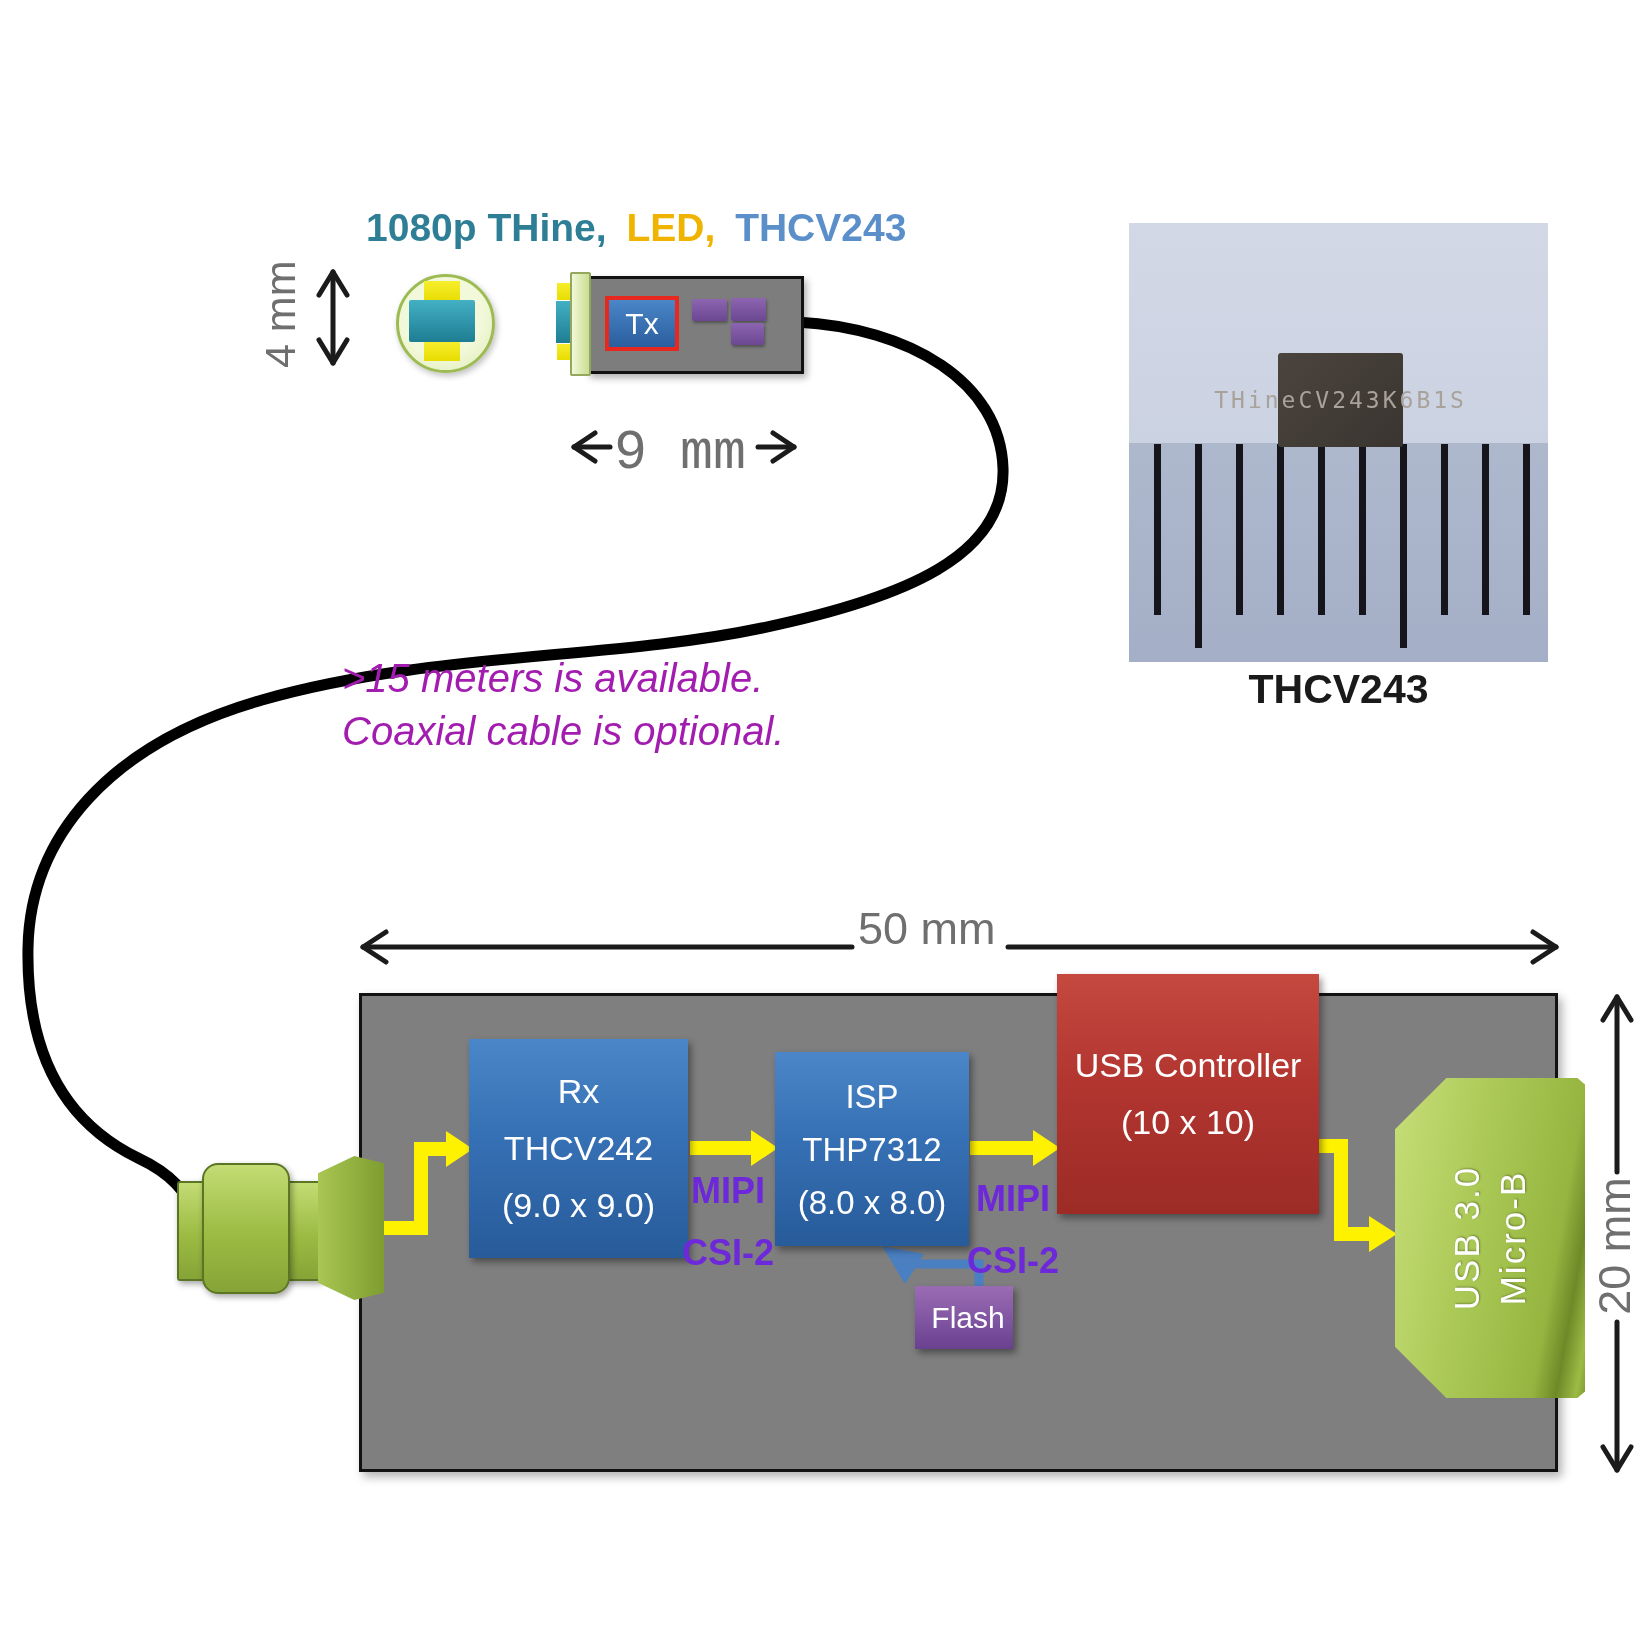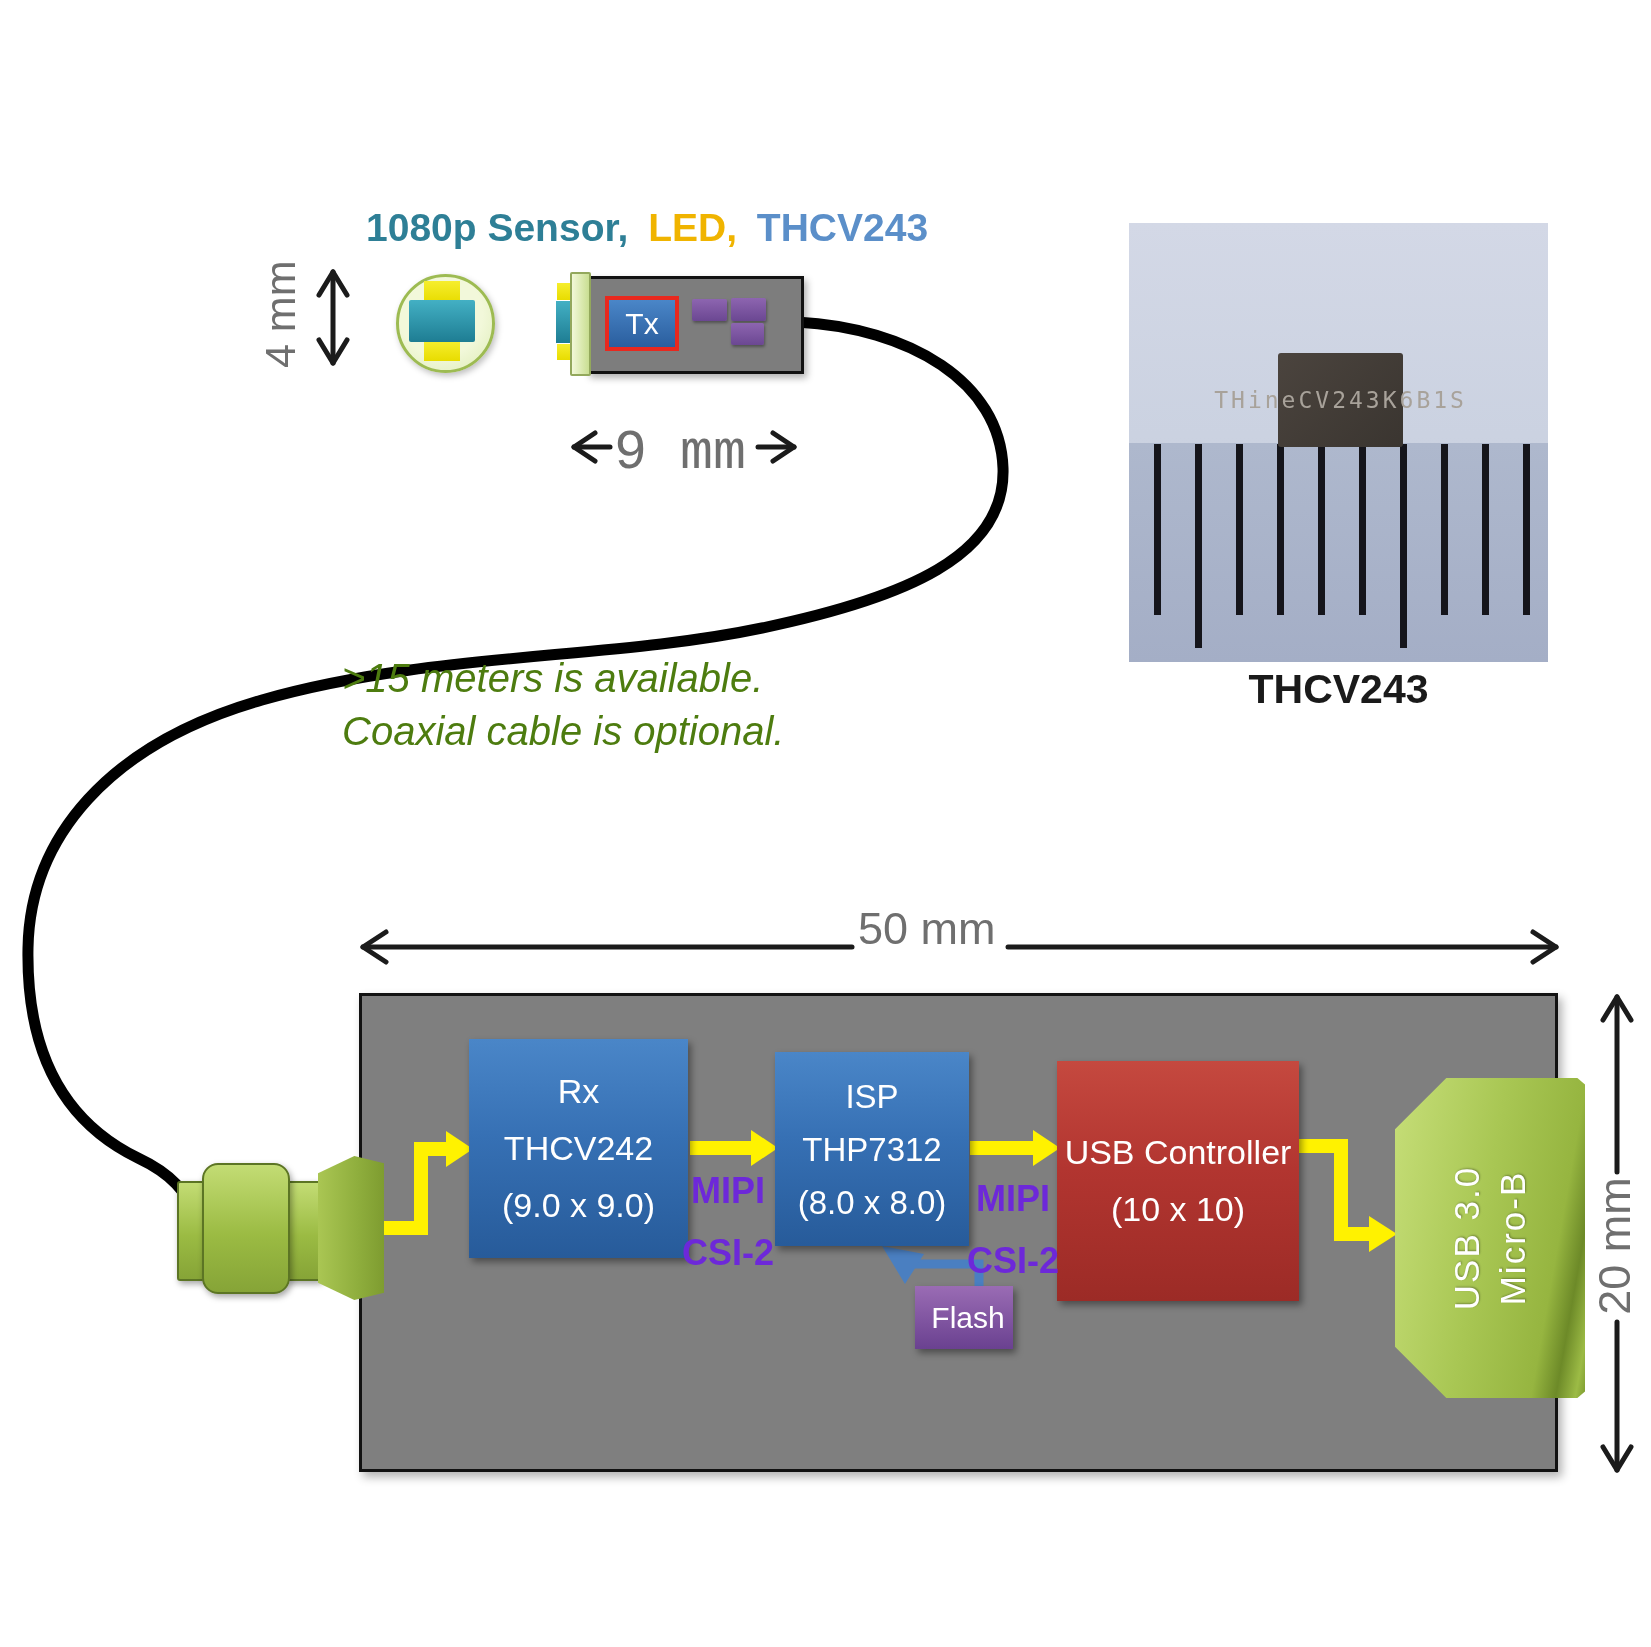--- a/index.html
+++ b/index.html
@@ -38,21 +38,21 @@
       background:linear-gradient(180deg,#43B0C4,#1E7D93);}
   .tx-box{left:605px;top:296px;width:74px;height:55px;z-index:11;box-sizing:border-box;
       background:linear-gradient(180deg,#4A86C8,#2A5E9E);border:4px solid #E8281E;
       display:flex;align-items:center;justify-content:center;color:#fff;font-size:30px;}
   .chiplet{background:linear-gradient(180deg,#8D65B0,#6B4792);border-radius:2px;z-index:11;
       box-shadow:1px 2px 3px rgba(0,0,0,.35);}
   .chiplet1{left:692px;top:299px;width:35px;height:22px;}
   .chiplet2{left:731px;top:298px;width:35px;height:23px;}
   .chiplet3{left:731px;top:323px;width:33px;height:22px;}
   
-  .note{left:342px;top:652px;font-size:40px;font-style:italic;color:#4d7c0f;line-height:53px;z-index:10;}
+  .note{left:342px;top:652px;font-size:40px;font-style:italic;color:#a21caf;line-height:53px;z-index:10;}
   
   .photo{left:1129px;top:223px;width:419px;height:439px;z-index:1;
       background:linear-gradient(180deg,#d3d8e6 0%,#cbd2e1 48%,#c6cddd 100%);}
   .ruler{position:absolute;left:0;top:50%;width:100%;height:50%;
       background:linear-gradient(180deg,#aeb8cd,#a4aec6);}
   .ticks{position:absolute;left:8px;top:1px;right:8px;height:78%;
       background:repeating-linear-gradient(90deg,transparent 0px,transparent 17px,#15151B 17px,#15151B 24px,transparent 24px,transparent 41px);}
   .tick-long{position:absolute;top:1px;width:7px;height:93%;background:#15151B;}
   .tick-long.a{left:66px;} .tick-long.b{left:271px;}
   .chip{position:absolute;left:35.5%;top:29.5%;width:30%;height:21.5%;
@@ -61,21 +61,21 @@
       font-family:"DejaVu Sans Mono",monospace;color:#A8A29A;font-size:23px;line-height:28px;letter-spacing:3px;}
   .photo-caption{left:1129px;top:666px;width:419px;text-align:center;font-size:41px;font-weight:bold;color:#1a1a1a;z-index:10;}
   
   .board{left:359px;top:993px;width:1199px;height:479px;background:#7F7F7F;border:3px solid #121212;
       box-sizing:border-box;z-index:1;box-shadow:4px 5px 9px rgba(0,0,0,.3);}
   .block{z-index:10;display:flex;flex-direction:column;align-items:center;justify-content:center;
       color:#ffffff;text-align:center;box-shadow:3px 4px 7px rgba(0,0,0,.4);}
   .blue{background:linear-gradient(180deg,#4A86C8 0%,#3670B4 45%,#275B9A 100%);}
   .rx{left:469px;top:1039px;width:219px;height:219px;font-size:34px;line-height:57px;}
   .isp{left:775px;top:1052px;width:194px;height:194px;font-size:33px;line-height:53px;}
-  .usbc{left:1057px;top:1061px;width:242px;height:240px;font-size:34px;line-height:57px;
+  .usbc{left:1057px;top:974px;width:262px;height:240px;font-size:34px;line-height:57px;
       background:linear-gradient(180deg,#C5493F 0%,#B23530 45%,#9C2B26 100%);}
   .flash{left:915px;top:1286px;width:90px;height:63px;font-size:30px;
       background:linear-gradient(180deg,#9A6CB4,#6A4190);padding-left:8px;}
   .bus{z-index:10;color:#6d28d9;font-size:36px;font-weight:600;text-align:center;line-height:62px;}
   .bus1{left:676px;top:1160px;width:104px;}
   .bus2{left:960px;top:1168px;width:106px;}
   
   .green-grad{background:linear-gradient(180deg,#C3DC74 0%,#9BBB43 55%,#86A437 100%);}
   .plug{z-index:10;border:2px solid #5C7524;box-sizing:border-box;box-shadow:2px 3px 6px rgba(0,0,0,.35);}
   .plugA{left:177px;top:1181px;width:28px;height:100px;border-radius:3px;}
@@ -144,21 +144,21 @@
       <polygon points="1369,1216 1369,1252 1397,1234"></polygon>
     </g>
 
     <g>
       <path d="M 979 1292 L 979 1264 L 912 1264" fill="none" stroke="#4A7FC1" stroke-width="9"></path>
       <polygon points="882,1246 924,1254 905,1284" fill="#4A7FC1"></polygon>
     </g>
   </svg>
 
   <div class="abs title">
-    <span class="t-sensor">1080p Sensor,</span>
+    <span class="t-sensor">1080p THine,</span>
     <span class="t-led">LED,</span>
     <span class="t-chip">THCV243</span>
   </div>
 
   <div class="abs dim dim-4mm">4 mm</div>
   <div class="abs dim dim-9mm">9 mm</div>
   <div class="abs dim dim-50mm">50 mm</div>
   <div class="abs dim dim-20mm">20 mm</div>
 
   <div class="abs lens-circle"></div>

